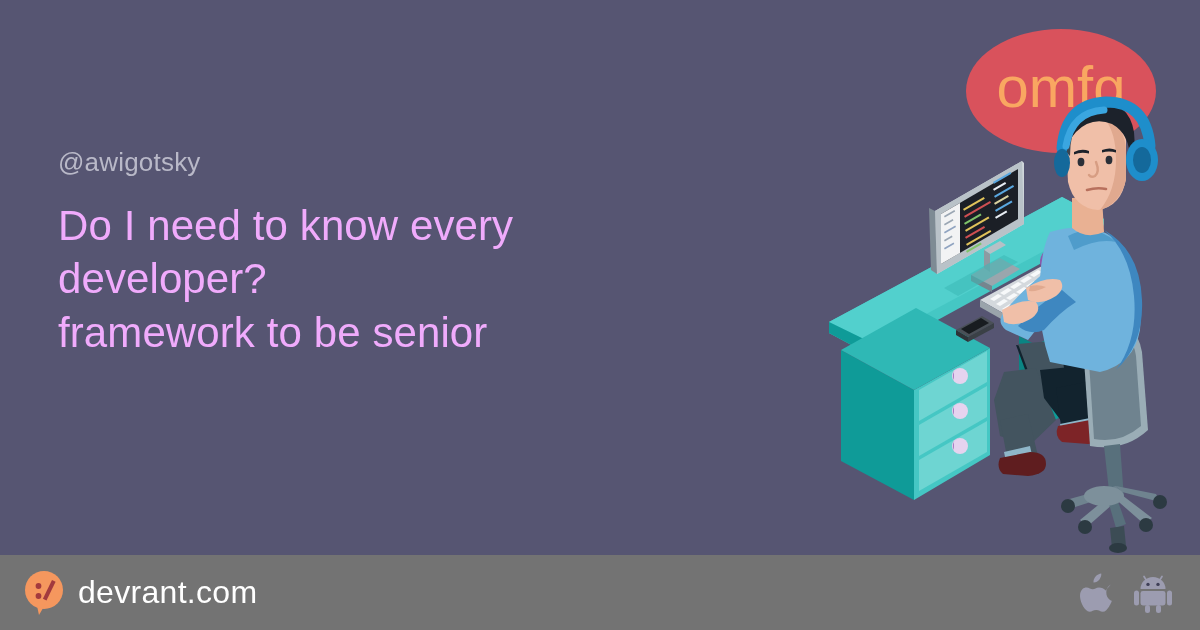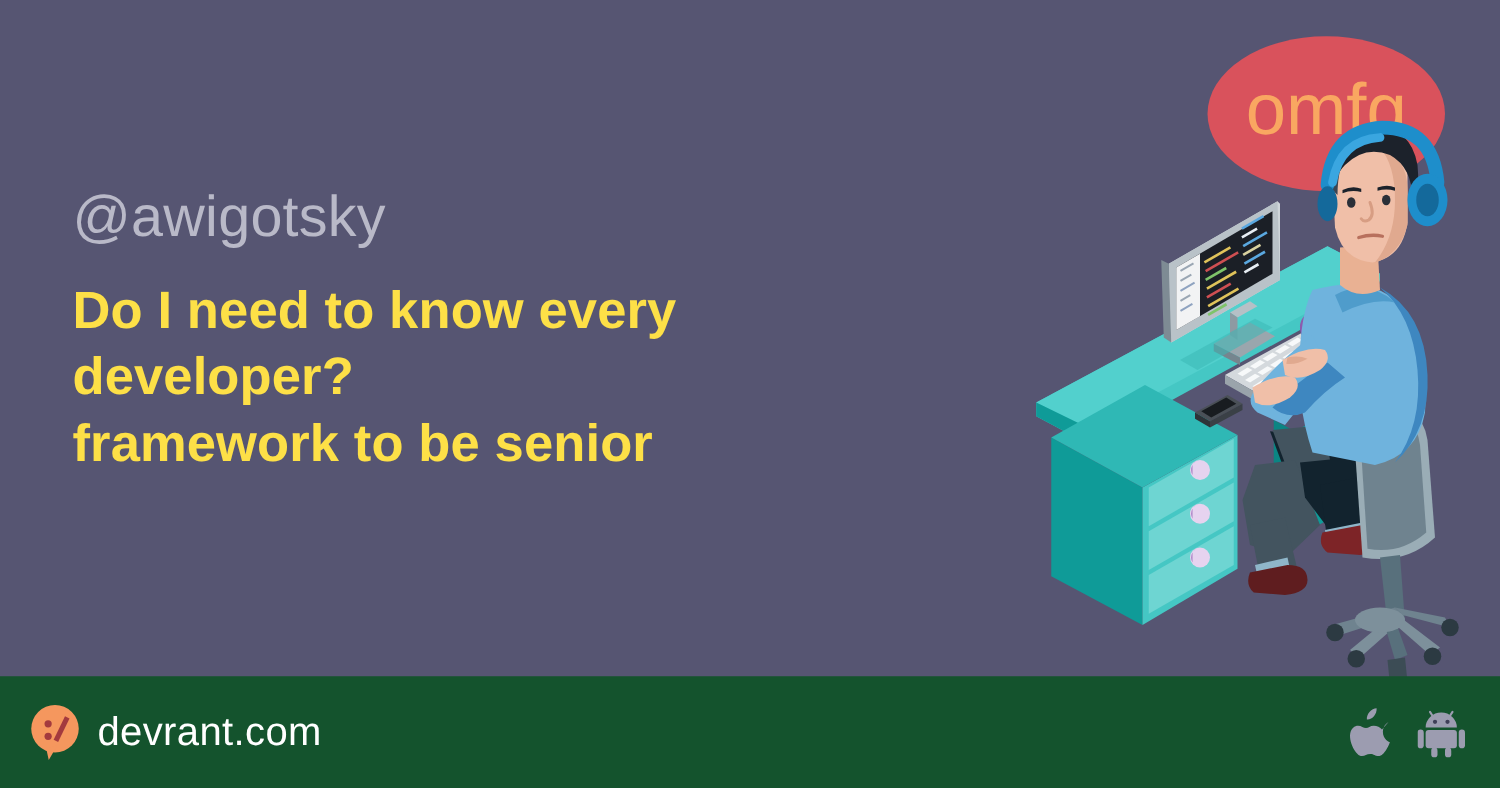--- a/index.html
+++ b/index.html
@@ -22,32 +22,32 @@
   }
 
   
   .post {
     position: absolute;
     left: 58px;
     top: 148px;
     width: 620px;
   }
   .username {
-    font-size: 46px;
+    font-size: 26px;
     font-weight: 400;
     color: #b9b9c8;
     letter-spacing: 0.2px;
     line-height: 1.1;
     margin: 0 0 22px 0;
     white-space: nowrap;
   }
   .post-body {
     font-size: 42px;
-    font-weight: 700;
-    color: #fde047;
+    font-weight: 400;
+    color: #f0abfc;
     line-height: 1.28;
     margin: 0;
     letter-spacing: 0.1px;
   }
   .post-body .ln { display: block; }
 
   
   .illustration {
     position: absolute;
     left: 804px;
@@ -56,22 +56,22 @@
     height: 560px;
   }
   .illustration svg { display: block; }
 
   
   .footer {
     position: absolute;
     left: 0;
     bottom: 0;
     width: 1200px;
-    height: 89px;
-    background: #14532d;
+    height: 75px;
+    background: #737373;
     display: flex;
     align-items: center;
   }
   .brand {
     display: flex;
     align-items: center;
     margin-left: 24px;
   }
   .brand-logo {
     width: 40px;

